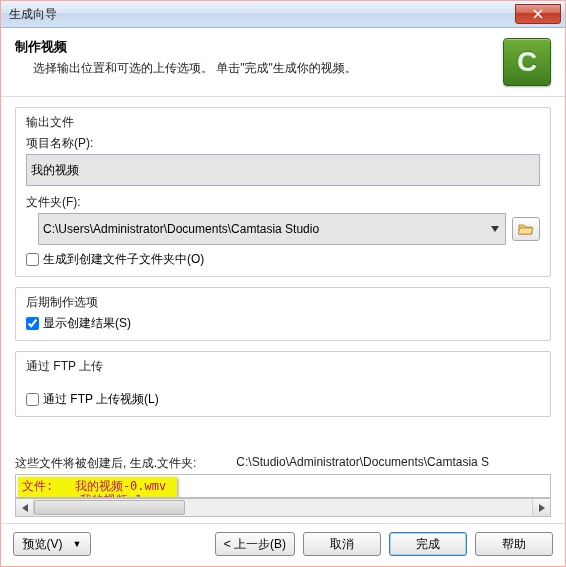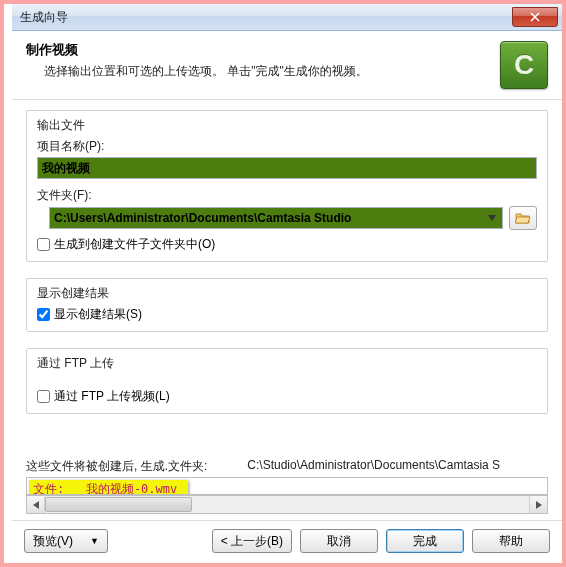--- a/index.html
+++ b/index.html
@@ -7,25 +7,24 @@
     padding: 0;
     font-family: "Microsoft YaHei", "SimSun", Tahoma, Arial, sans-serif;
     font-size: 12px;
     background: #666;
   }
   .window {
     width: 566px;
     height: 567px;
     box-sizing: border-box;
     background: #ffffff;
-    border: 4px solid #fca5a5;
+    border: 1px solid #fca5a5;
     display: flex;
     flex-direction: column;
     box-shadow: 0 0 6px rgba(0,0,0,0.4);
-    padding-left: 8px;
   }
   
   .titlebar {
     height: 26px;
     background: linear-gradient(to bottom, #ecf3fb 0%, #d7e4f2 45%, #c6d8ee 46%, #d2e2f3 100%);
     border-bottom: 1px solid #9db6d6;
     display: flex;
     align-items: center;
     padding: 0 0 0 8px;
   }
@@ -75,45 +74,44 @@
     text-shadow: 0 -1px 0 rgba(0,0,0,0.3);
   }
 
   
   .body {
     flex: 1;
     padding: 10px 14px 6px 14px;
     overflow: hidden;
     display: flex;
     flex-direction: column;
-    gap: 16px;
+    gap: 10px;
   }
   .group {
     border: 1px solid #d0d0d0;
     border-radius: 2px;
     padding: 6px 10px 8px 10px;
   }
   .g-title {
     font-size: 12px;
     margin-bottom: 4px;
     color: #222;
   }
   .label-row {
     margin: 4px 0 2px 0;
     color: #222;
   }
   input.text, .combo {
     box-sizing: border-box;
     border: 1px solid #a7b3c0;
-    background: #4d7c0f;
+    background: #e5e5e5;
     font-family: inherit;
     font-size: 12px;
     padding: 3px 4px;
-    height: 22px;
-    font-weight: bold;
+    height: 32px;
   }
   input.text { width: 100%; }
   .path-row { display: flex; gap: 6px; align-items: center; margin-left: 12px; }
   .combo {
     flex: 1;
     display: flex;
     align-items: center;
     justify-content: space-between;
     padding-right: 2px;
   }
@@ -209,21 +207,21 @@
     height: 24px;
     border: 1px solid #8a8a8a;
     background: linear-gradient(to bottom,#fdfdfd,#e4e4e4);
     border-radius: 3px;
     display: inline-flex;
     align-items: center;
     justify-content: center;
     font-size: 12px;
     cursor: pointer;
     padding: 0 8px;
-    gap: 17px;
+    gap: 10px;
     color: #000;
   }
   .btn.primary {
     border: 1px solid #3c7fb1;
     box-shadow: 0 0 0 1px #a3d3f5 inset;
   }
   .btn .tri { font-size: 9px; }
 </style>
 </head>
 <body>
@@ -275,21 +273,21 @@
         </div>
       </div>
 
       <label class="check-row">
         <input type="checkbox" style="">
         <span>生成到创建文件子文件夹中(O)</span>
       </label>
     </div>
 
     <div class="group">
-      <div class="g-title">显示创建结果</div>
+      <div class="g-title">后期制作选项</div>
       <label class="check-row" style="margin-top:2px">
         <input type="checkbox" checked="" style="">
         <span>显示创建结果(S)</span>
       </label>
     </div>
 
     <div class="group">
       <div class="g-title">通过 FTP 上传</div>
       <label class="check-row" style="margin-top:16px">
         <input type="checkbox" style="">

